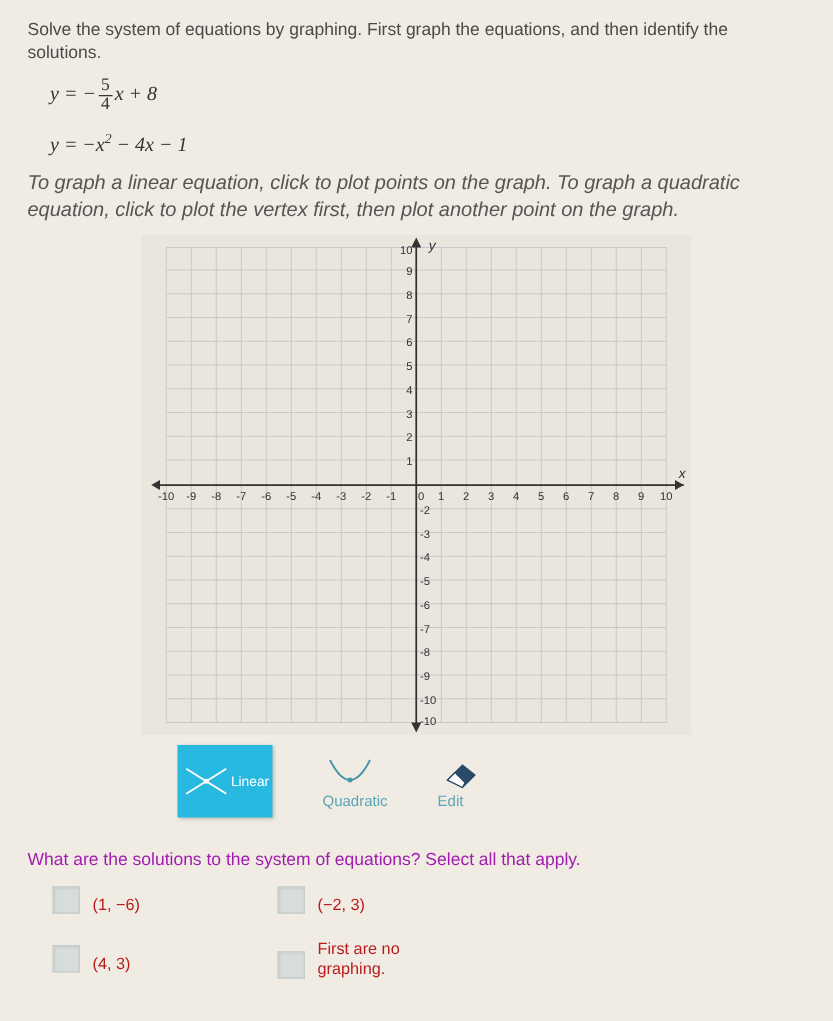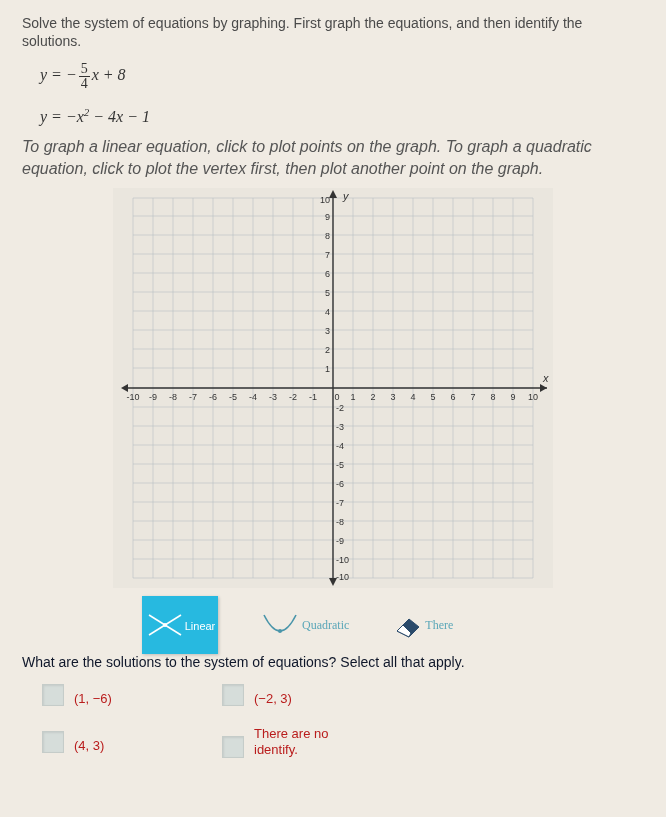--- a/index.html
+++ b/index.html
@@ -17,24 +17,24 @@
   .eq-block { margin: 10px 0 10px 18px; font-family: 'Times New Roman', serif; font-size: 16px; color: #333; font-style: italic; }
   .eq-block .line2 { margin-top: 14px; font-family: Liberation Serif, serif; }
   .frac { display: inline-flex; flex-direction: column; align-items: center; vertical-align: middle; font-style: normal; font-size: 14px; line-height: 1; margin: 0 2px;}
   .frac .top { border-bottom: 1px solid #333; padding: 0 2px;}
   .frac .bot { padding: 0 2px;}
   sup { font-size: 11px; vertical-align: super; }
   .italic-instr { font-style: italic; color: #555; font-size: 16px; margin: 10px 0 8px 0; line-height: 1.4;}
   .graph-wrap { display: flex; justify-content: center; margin-top: 4px;}
   svg.graph { background: rgba(200,200,195,0.15); }
   .tool-row { display: flex; align-items: center; gap: 40px; margin-top: 8px; margin-left: 120px;}
-  .tool { display: flex; flex-direction: row; align-items: center; font-size: 12px; cursor: pointer; font-family: Liberation Serif, serif; }
+  .tool { display: flex; flex-direction: column; font-size: 12px; cursor: pointer; }
   .linear-box { position: relative; width: 76px; height: 58px; background: #27b9e0; box-shadow: 1px 1px 3px rgba(0,0,0,0.2); display:flex;flex-direction:row;align-items:center;justify-content:center;}
   .quad-lbl, .edit-lbl { color: #5aa6b8; font-size: 12px;}
-  .q2 { font-size: 14px; color: #0f172a; margin-top: 0; }
+  .q2 { font-size: 14px; color: #a21caf; margin-top: 25px; }
   .answers { margin-top: 14px; }
   .ans-row { display: flex; align-items: center; gap: 60px; margin-bottom: 20px; margin-left: 20px;}
   .ans-item { display: flex; align-items: flex-end; gap: 10px; font-size: 13px; color: #b91c1c; min-width: 120px;}
   .chk { width: 22px; height: 22px; background: #d6ddda; border: 1px solid #c5ccc9; box-shadow: inset 1px 1px 2px rgba(0,0,0,0.08); flex-shrink: 0;}
   .nosol { line-height: 1.2; text-align: left; font-size: 13px;}
 </style>
 </head>
 <body>
 
 <div class="instr">Solve the system of equations by graphing. First graph the equations, and then identify the solutions.</div>
@@ -182,21 +182,21 @@
       <path d="M 6 6 Q 22 38 38 6" stroke="#4a95aa" stroke-width="1.6" fill="none"></path>
       <circle cx="22" cy="22" r="2" fill="#4a95aa"></circle>
     </svg>
     <span class="quad-lbl">Quadratic</span>
   </div>
   <div class="tool">
     <svg width="36" height="32">
       <path d="M 8 22 L 20 10 L 30 18 L 20 28 Z" fill="#2a4a6a" stroke="#2a4a6a"></path>
       <path d="M 8 22 L 14 16 L 22 24 L 20 28 Z" fill="#fff" stroke="#2a4a6a"></path>
     </svg>
-    <span class="edit-lbl">There</span>
+    <span class="edit-lbl">Edit</span>
   </div>
 </div>
 
 <div class="q2">What are the solutions to the system of equations? Select all that apply.</div>
 
 <div class="answers">
   <div class="ans-row">
     <div class="ans-item">
       <div class="chk"></div>
       <span>(1, −6)</span>
@@ -207,18 +207,18 @@
     </div>
   </div>
   <div class="ans-row">
     <div class="ans-item">
       <div class="chk"></div>
       <span>(4, 3)</span>
     </div>
     <div class="ans-item">
       <div class="chk"></div>
       <div class="nosol">
-        <span>There are no</span><br>
-        <span>identify.</span>
+        <span>First are no</span><br>
+        <span>graphing.</span>
       </div>
     </div>
   </div>
 </div>
 
 </body></html>

